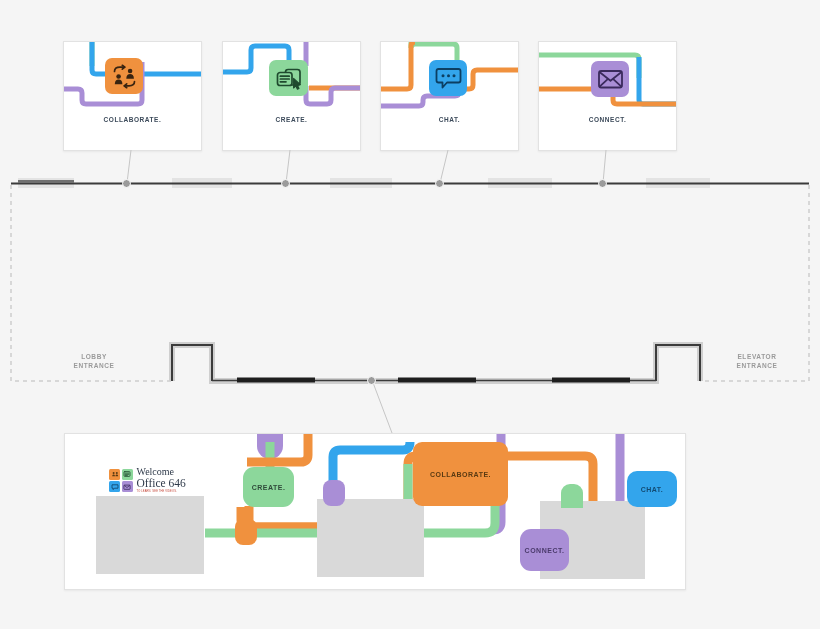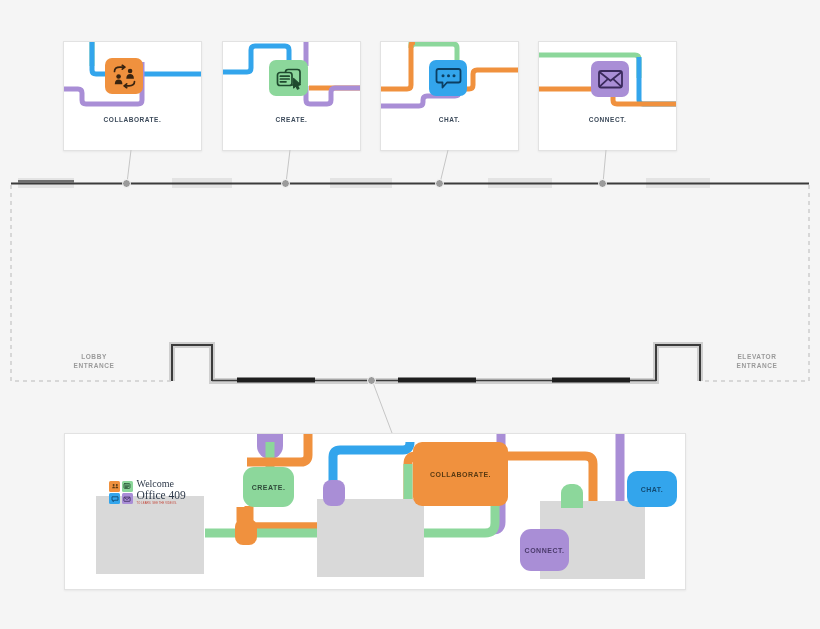--- a/index.html
+++ b/index.html
@@ -324,21 +324,21 @@
 
     <div class="node" style="left:455px; top:95px; width:49px; height:42px; background:#A98ED6; border-radius:11px; color:#4A3A6B;">
       <span>CONNECT.</span>
     </div>
 
     <div class="node" style="left:562px; top:37px; width:50px; height:36px; background:#33A5EC; border-radius:10px; color:#124A72;">
       <span>CHAT.</span>
     </div>
 
     
-    <div class="logo" style="left:44px; top:45px;">
+    <div class="logo" style="left:44px; top:33px;">
       <div class="logo-grid">
         <div class="logo-cell" style="background:#F0913E;">
           <svg width="8" height="8" viewBox="0 0 8 8" fill="none" stroke="#5A3A12" stroke-width="0.9" stroke-linecap="round">
             <circle cx="2.6" cy="3" r="1" fill="#5A3A12" stroke="none"></circle>
             <circle cx="5.8" cy="3" r="1" fill="#5A3A12" stroke="none"></circle>
             <path d="M1.2,6.2 C1.2,4.9 1.9,4.4 2.6,4.4 C3.3,4.4 4,4.9 4,6.2 Z" fill="#5A3A12" stroke="none"></path>
             <path d="M4.4,6.2 C4.4,4.9 5.1,4.4 5.8,4.4 C6.5,4.4 7.2,4.9 7.2,6.2 Z" fill="#5A3A12" stroke="none"></path>
           </svg>
         </div>
         <div class="logo-cell" style="background:#8CD79B;">
@@ -354,19 +354,19 @@
         </div>
         <div class="logo-cell" style="background:#A98ED6;">
           <svg width="8" height="8" viewBox="0 0 8 8" fill="none" stroke="#3A2A5C" stroke-width="0.8" stroke-linejoin="round">
             <rect x="0.9" y="2.1" width="6.2" height="4.2" rx="0.5"></rect>
             <path d="M1.2,2.4 L4,4.5 L6.8,2.4"></path>
           </svg>
         </div>
       </div>
       <div class="logo-text">
         <div class="logo-line1">Welcome</div>
-        <div class="logo-line2">Office 409</div>
+        <div class="logo-line2">Office 646</div>
         <div class="logo-line3">TO LEARN. SEE THE VIDEOS.</div>
       </div>
     </div>
 
   </div>
 </div>
 
 </body></html>

